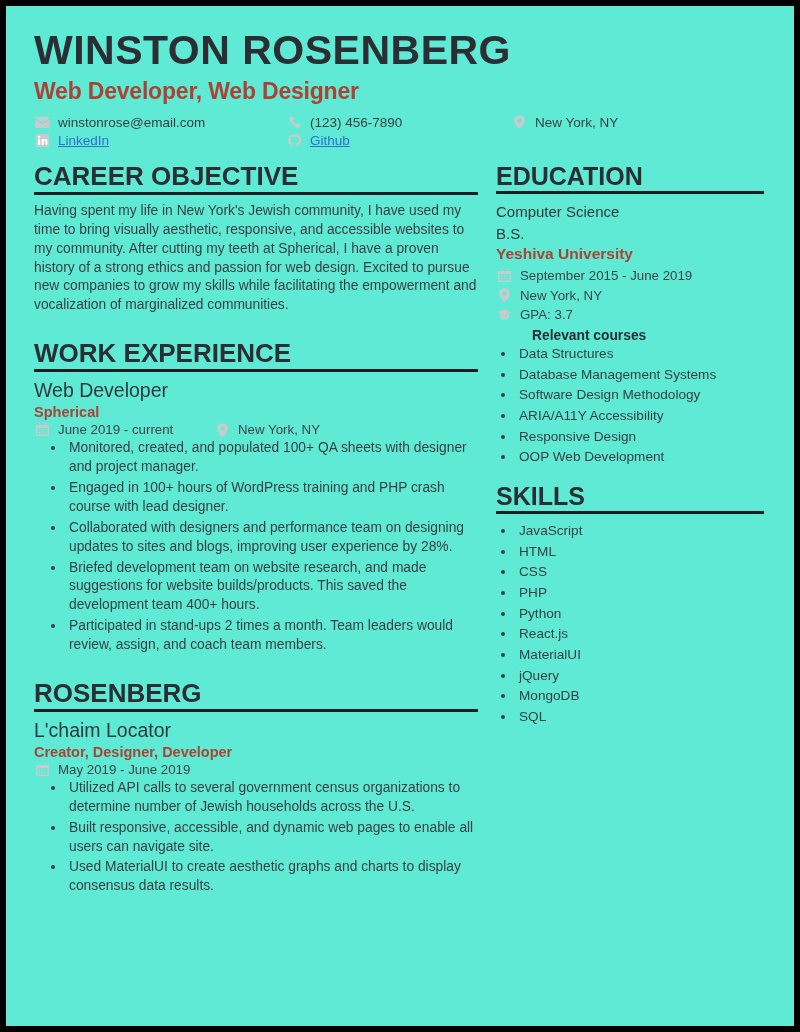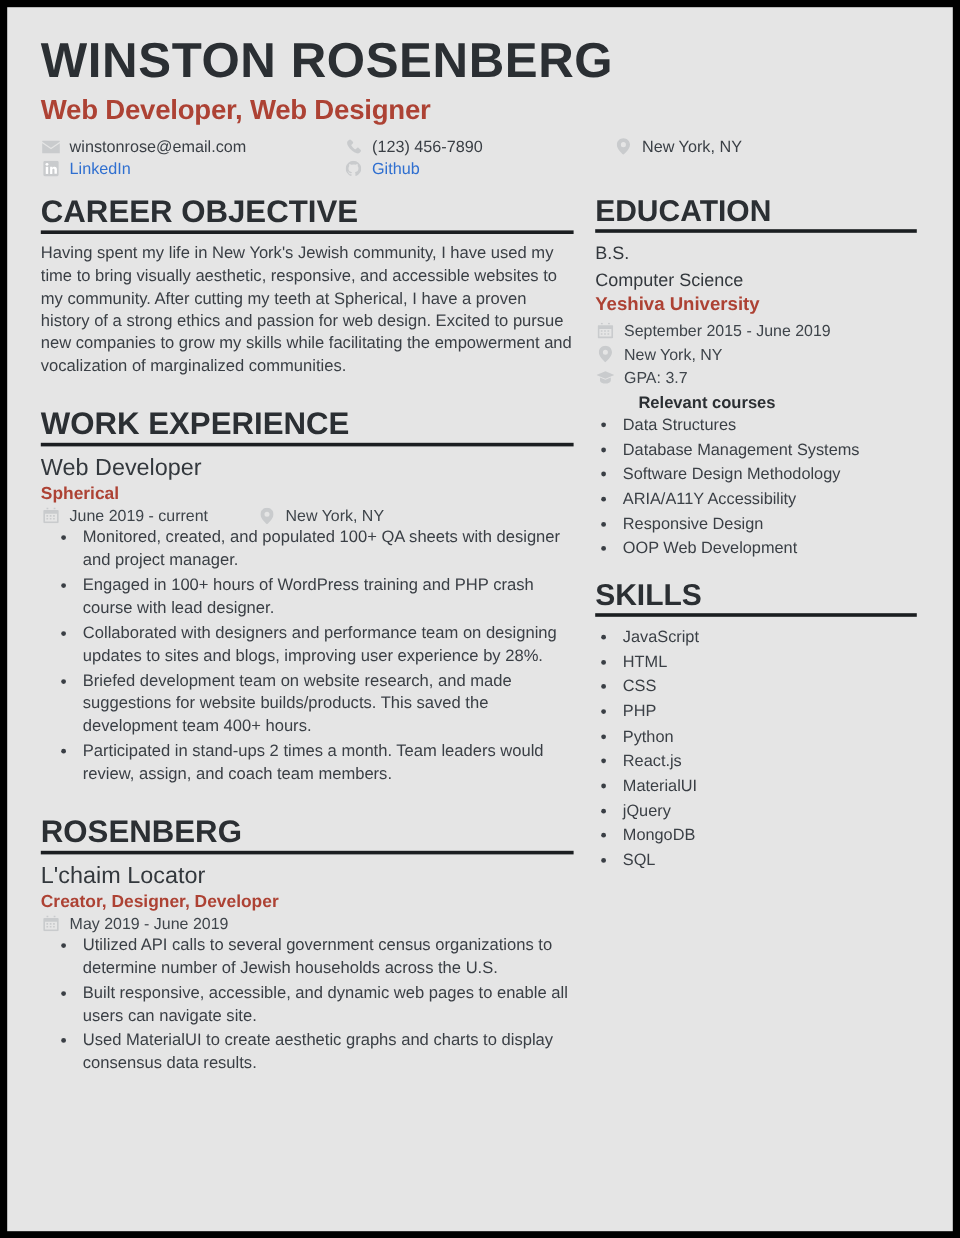--- a/index.html
+++ b/index.html
@@ -10,21 +10,21 @@
   }
   body {
     width: 800px; height: 1032px;
     font-family: "Liberation Sans", sans-serif;
     overflow: hidden;
   }
   .page {
     position: absolute;
     left: 6px; top: 6px;
     width: 788px; height: 1020px;
-    background: #e5e5e5;
+    background: #5eead4;
     padding: 24px 28px 0 28px;
   }
 
   
   .name {
     font-size: 41px;
     font-weight: bold;
     letter-spacing: 0.5px;
     color: #2b2f33;
     line-height: 1.02;
@@ -64,20 +64,21 @@
     align-items: center;
     justify-content: center;
     width: 17px; height: 15px;
     margin-right: 7px;
     flex: none;
     color: #c9cbcd;
   }
   .ico svg { display: block; }
   .link {
     color: #2f6fd0;
+    text-decoration: underline;
     font-size: 13.5px;
   }
 
   
   .columns {
     display: flex;
     margin-top: 14px;
   }
   .col-left  { width: 462px; flex: none; padding-right: 18px; }
   .col-right { width: 268px; flex: none; }
@@ -324,22 +325,22 @@
       </section>
 
     </div>
 
     <div class="col-right">
 
       <section>
         <h2 class="sec-title">EDUCATION</h2>
         <div class="sec-rule"></div>
 
+        <div class="edu-line">Computer Science</div>
         <div class="edu-line">B.S.</div>
-        <div class="edu-line">Computer Science</div>
         <div class="edu-school">Yeshiva University</div>
 
         <div class="edu-meta">
           <span class="ico">
             <svg width="13" height="13" viewBox="0 0 14 14">
                 <path fill="currentColor" d="M3 0h1.6v1.4H3zm6.4 0H11v1.4H9.4zM1 2.2h12c.55 0 1 .45 1 1V13c0 .55-.45 1-1 1H1c-.55 0-1-.45-1-1V3.2c0-.55.45-1 1-1m.6 3.3v6.9h10.8V5.5zm1.3 1.2h1.5v1.4H2.9zm3 0h1.5v1.4H5.9zm3 0h1.5v1.4H8.9zm-6 2.6h1.5v1.4H2.9zm3 0h1.5v1.4H5.9zm3 0h1.5v1.4H8.9z"></path>
               </svg>
           </span>
           <span>September 2015 - June 2019</span>
         </div>

